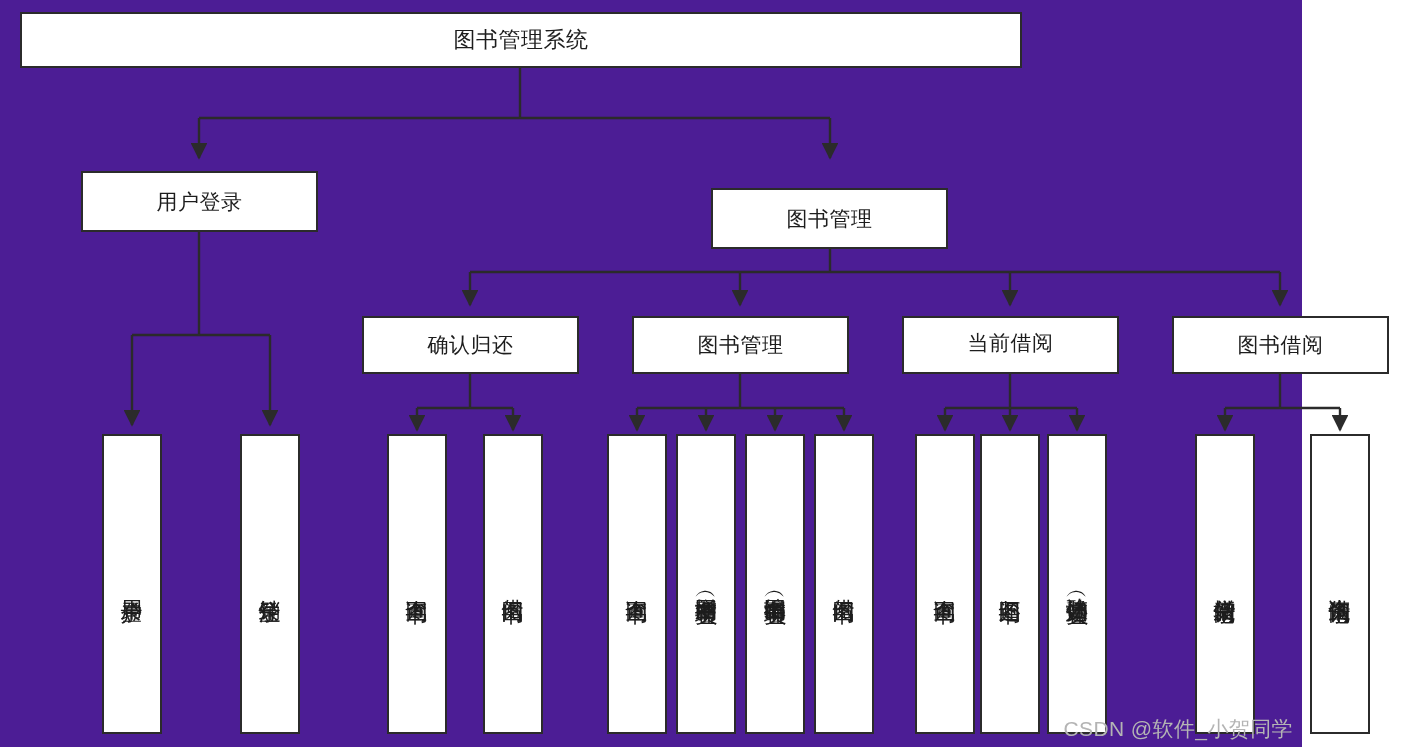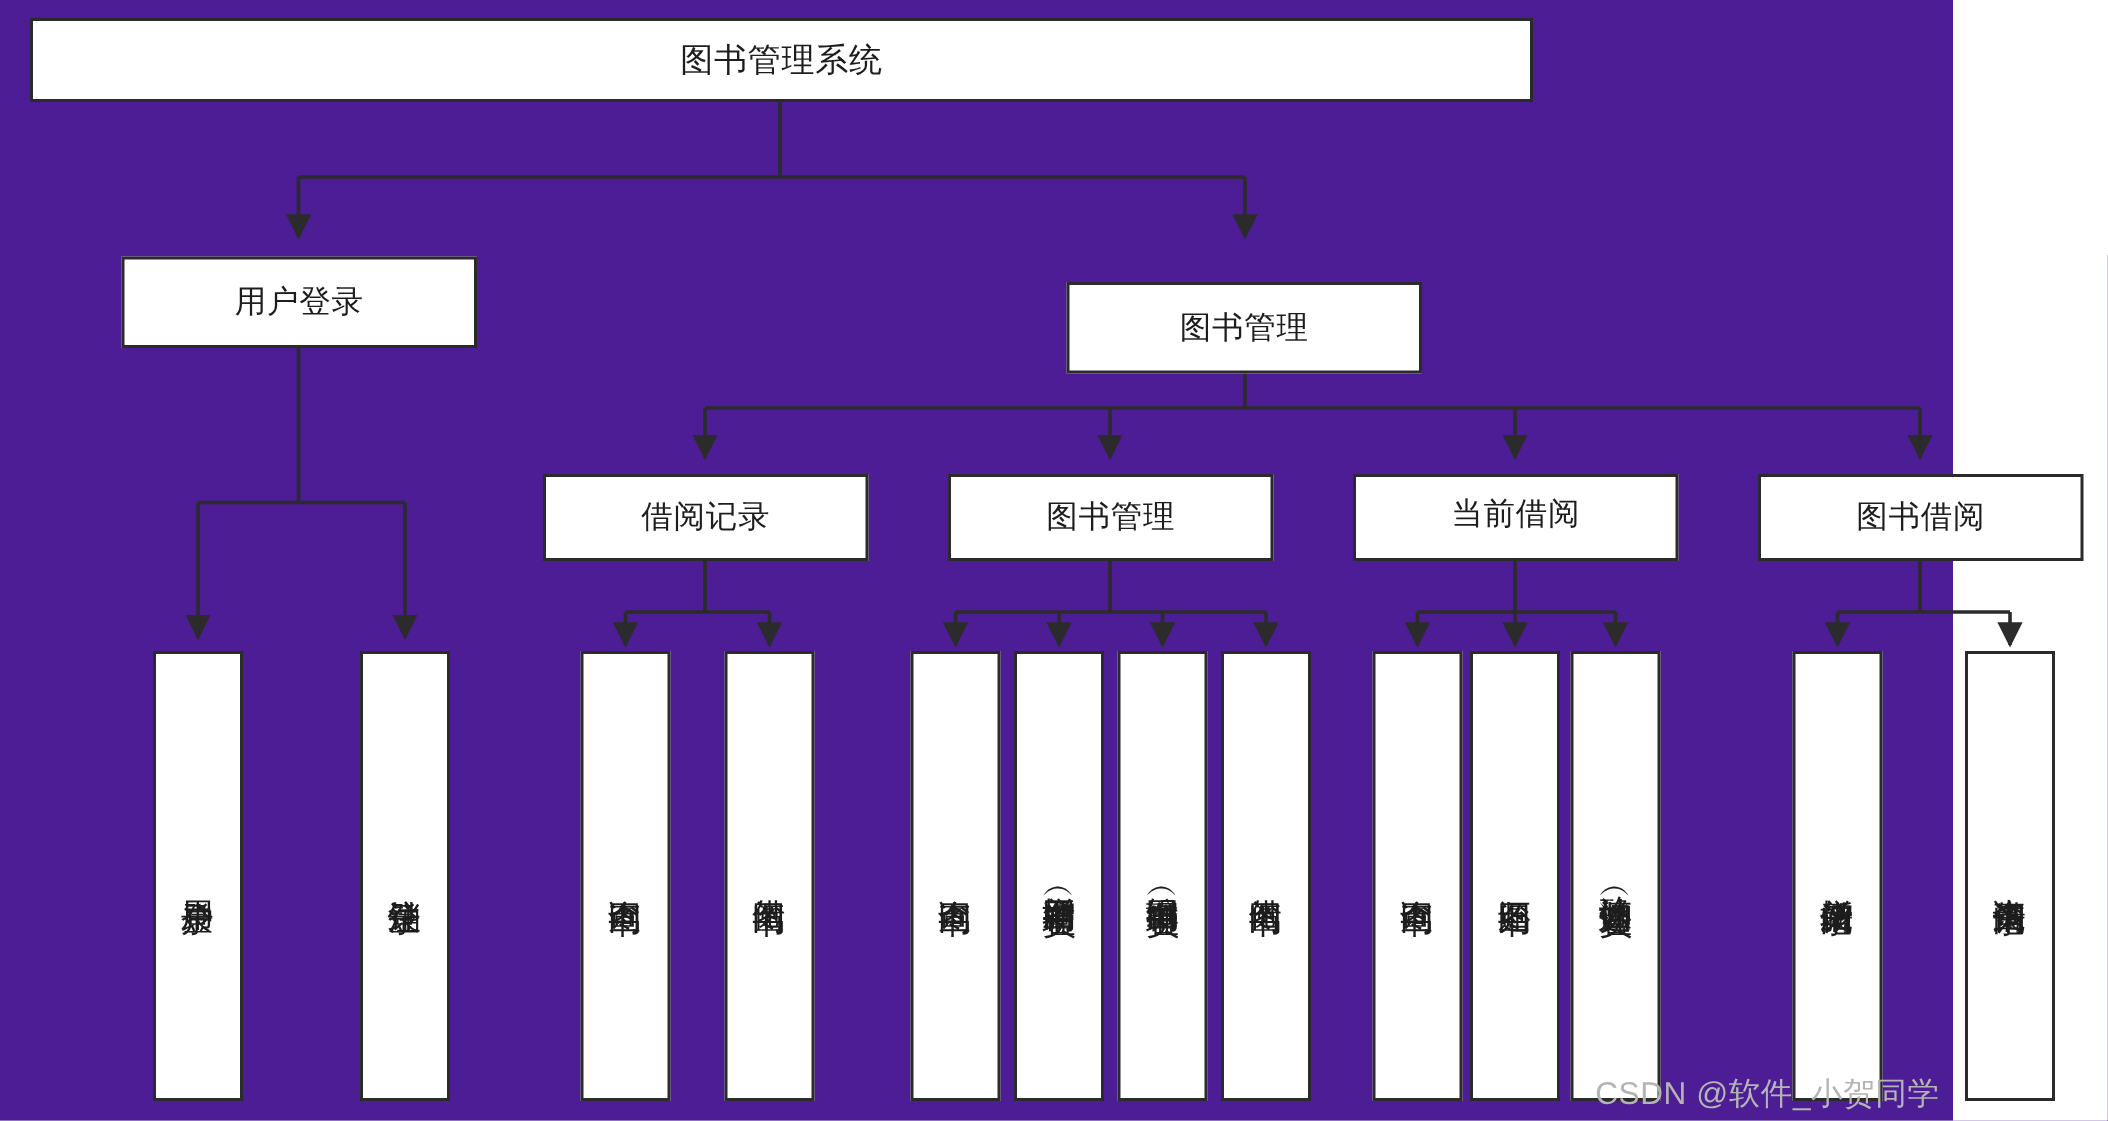--- a/index.html
+++ b/index.html
@@ -120,21 +120,21 @@
   </div>
 
   <div class="node horiz" style="left:81px;top:171px;width:237px;height:61px;">
     <span class="node-label">用户登录</span>
   </div>
   <div class="node horiz" style="left:711px;top:188px;width:237px;height:61px;">
     <span class="node-label">图书管理</span>
   </div>
 
   <div class="node horiz" style="left:362px;top:316px;width:217px;height:58px;">
-    <span class="node-label">借阅记录</span>
+    <span class="node-label">确认归还</span>
   </div>
   <div class="node horiz" style="left:632px;top:316px;width:217px;height:58px;">
     <span class="node-label">图书管理</span>
   </div>
   <div class="node horiz" style="left:902px;top:316px;width:217px;height:58px;font-family:Liberation Mono, monospace;">
     <span class="node-label">当前借阅</span>
   </div>
   <div class="node horiz" style="left:1172px;top:316px;width:217px;height:58px;">
     <span class="node-label">图书借阅</span>
   </div>

